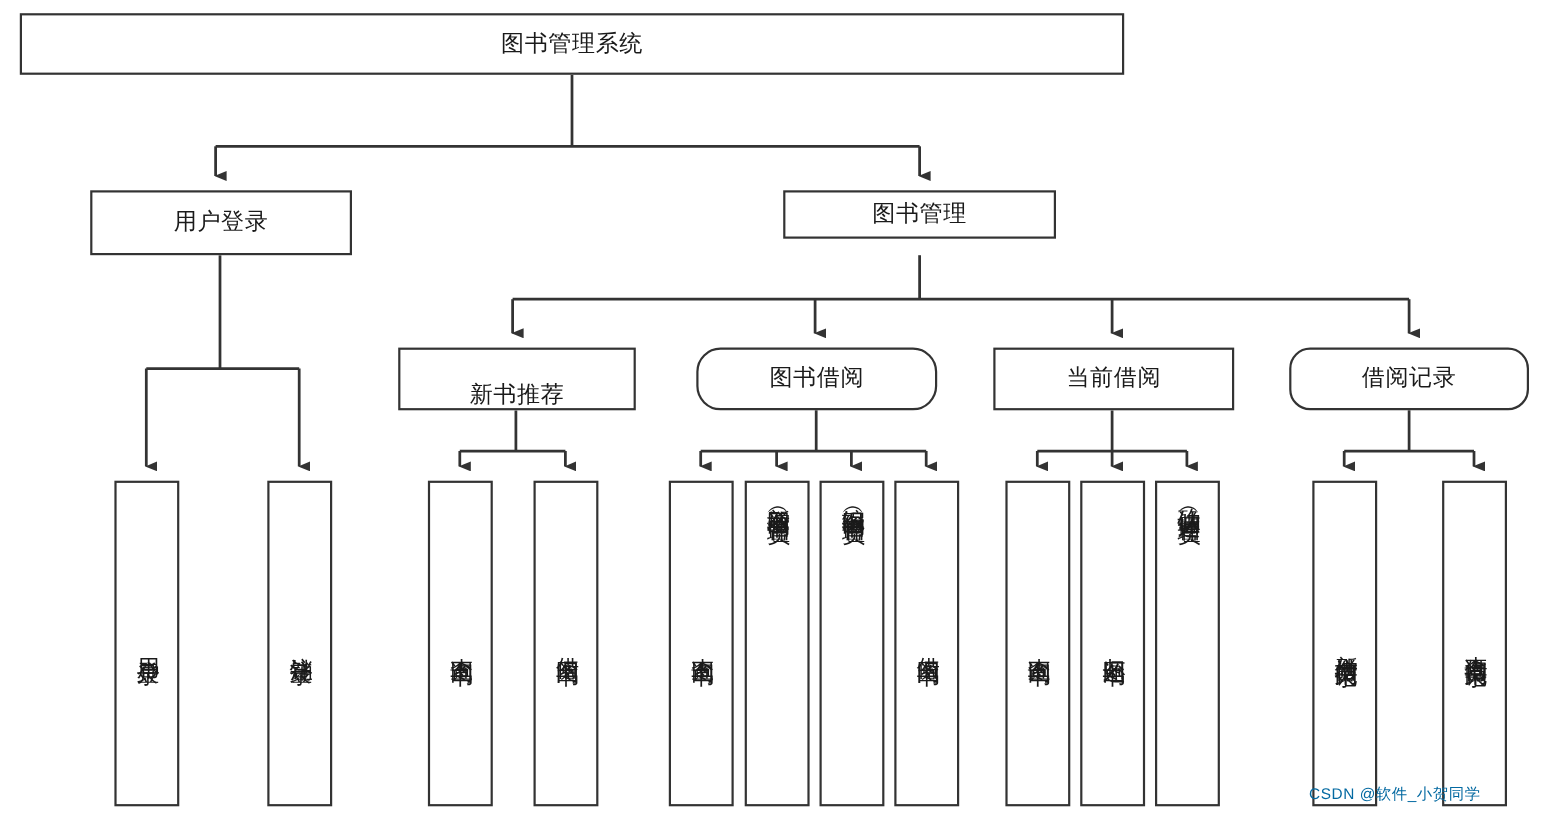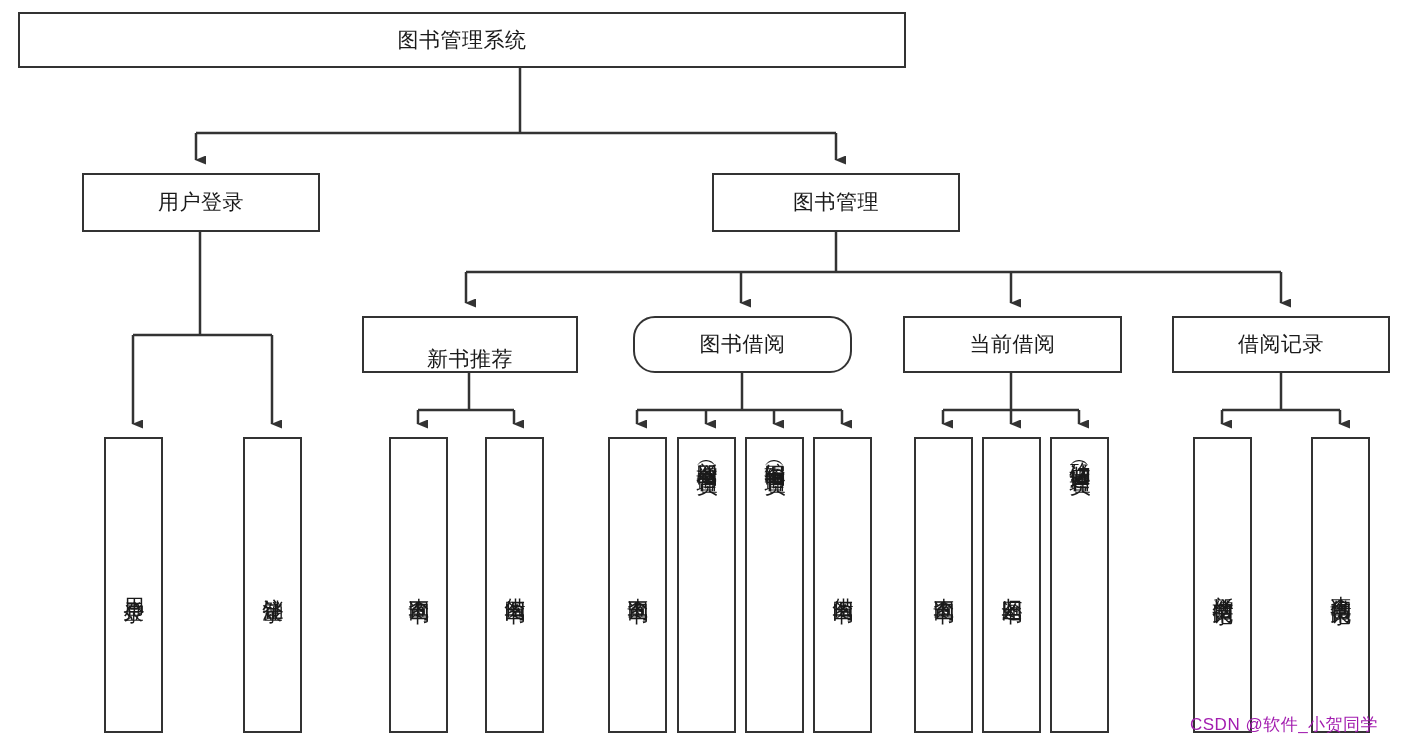--- a/index.html
+++ b/index.html
@@ -59,22 +59,22 @@
     white-space: nowrap;
   }
   .node.vertical.centered {
     align-items: center;
     padding-top: 0;
   }
   .watermark {
     position: absolute;
     left: 1190px;
     top: 713px;
-    font-size: 17px;
-    color: #a21caf;
+    font-size: 14px;
+    color: #0369a1;
     letter-spacing: 0.5px;
     white-space: nowrap;
     z-index: 5;
   }
 </style>
 </head>
 <body>
 
 <div id="canvas">
 
@@ -121,41 +121,41 @@
       <path d="M1011,410 L1011,424" marker-end="url(#arrow)"></path>
       <path d="M1079,410 L1079,424" marker-end="url(#arrow)"></path>
 
       <path d="M1281,373 L1281,410"></path>
       <path d="M1222,410 L1340,410"></path>
       <path d="M1222,410 L1222,424" marker-end="url(#arrow)"></path>
       <path d="M1340,410 L1340,424" marker-end="url(#arrow)"></path>
     </g>
   </svg>
 
-  <div class="node" style="left:18px; top:12px; width:888px; height:56px;">
+  <div class="node" style="left:18px; top:12px; width:1004px; height:56px;">
     <span class="node-label">图书管理系统</span>
   </div>
 
   <div class="node" style="left:82px; top:173px; width:238px; height:59px;">
     <span class="node-label">用户登录</span>
   </div>
-  <div class="node" style="left:712px; top:173px; width:248px; height:59px;">
+  <div class="node" style="left:712px; top:173px; width:248px; height:44px;">
     <span class="node-label">图书管理</span>
   </div>
 
   <div class="node" style="left:362px; top:316px; width:216px; height:57px;align-items:flex-end;">
     <span class="node-label">新书推荐</span>
   </div>
   <div class="node" style="left:633px; top:316px; width:219px; height:57px;border-radius:22px;">
     <span class="node-label">图书借阅</span>
   </div>
   <div class="node" style="left:903px; top:316px; width:219px; height:57px;">
     <span class="node-label">当前借阅</span>
   </div>
-  <div class="node" style="left:1172px; top:316px; width:218px; height:57px;">
+  <div class="node" style="left:1172px; top:316px; width:218px; height:57px;border-radius:19px;">
     <span class="node-label">借阅记录</span>
   </div>
 
   <div class="node vertical centered" style="left:104px; top:437px; width:59px; height:296px;">
     <span class="node-label">用户登录</span>
   </div>
   <div class="node vertical centered" style="left:243px; top:437px; width:59px; height:296px;">
     <span class="node-label">注销登录</span>
   </div>
 

